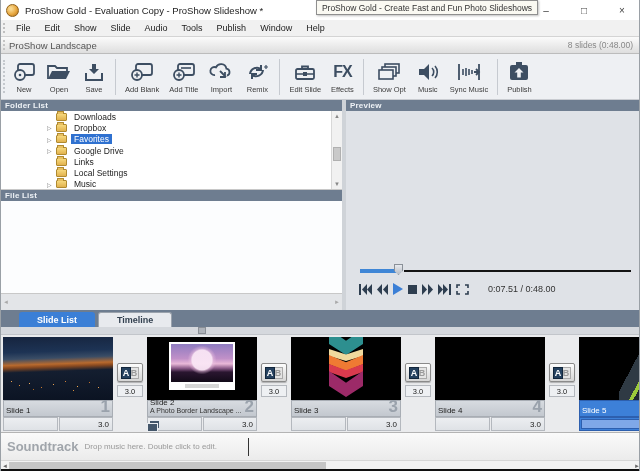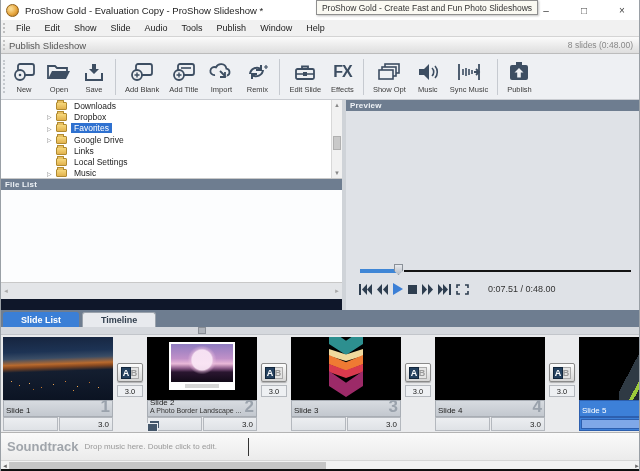--- a/index.html
+++ b/index.html
@@ -1,19 +1,19 @@
 <!DOCTYPE html>
 <html><head>
 <meta charset="utf-8">
 <style>
   * { margin:0; padding:0; box-sizing:border-box; }
   html,body { background:#888; }
   #app {
     position:relative; width:640px; height:471px; overflow:hidden;
-    font-family:"Liberation Sans", sans-serif; background:#0f172a;
+    font-family:"Liberation Sans", sans-serif; background:#701a75;
     border-left:1px solid #9aa0a6; border-right:1px solid #9aa0a6;
   }
   
   .titlebar { position:absolute; top:0; left:0; width:640px; height:20px; background:#fff; display:flex; align-items:center; }
   .appicon { width:13px; height:13px; margin:0 6px 0 5px; border-radius:50%;
     background:radial-gradient(circle at 35% 35%, #f8d890 10%, #e8a840 55%, #a86818 100%);
     border:1px solid #906018; }
   .apptitle { font-size:9.5px; color:#222; }
   .wincontrols { position:absolute; right:0; top:0; height:20px; display:flex; }
   .winbtn { width:38px; height:20px; display:flex; align-items:center; justify-content:center; font-size:10px; color:#444; }
@@ -67,21 +67,21 @@
   .blueline { position:absolute; left:14px; top:158px; width:41px; height:4px; background:#3f86d6; }
   .blackline { position:absolute; left:58px; top:159px; width:227px; height:2px; background:#141414; }
   .scrubhandle { position:absolute; left:48px; top:153px; width:9px; height:11px;
     background:linear-gradient(#e8eaee,#b9bec6); border:1px solid #8a9098;
     clip-path:polygon(0 0,100% 0,100% 62%,50% 100%,0 62%); }
   .pcontrols { position:absolute; left:13px; top:172px; display:flex; align-items:center; gap:5px; }
   .pbtn { display:flex; align-items:center; }
   .ptime { font-size:9px; color:#333; margin-left:14px; }
   
   .tabbar { position:absolute; top:310px; left:0; width:640px; height:17px; background:#6e7d90;
-    display:flex; align-items:flex-end; padding-left:2px; }
+    display:flex; align-items:flex-end; padding-left:18px; }
   .tab { height:15px; display:flex; align-items:center; justify-content:center; font-size:9px; font-weight:bold;
     padding:0 18px; border-radius:3px 3px 0 0; margin-right:3px; }
   .tab.active { background:#3b7fd6; color:#fff; }
   .tab.inactive { background:#e8eaee; color:#33404f; border:1px solid #9aa2ac; border-bottom:none; }
   .sliderstrip { position:absolute; top:327px; left:0; width:640px; height:8px; background:#d5d8dd; border-bottom:1px solid #c2c5ca; }
   .sliderhandle { position:absolute; left:197px; top:0; width:8px; height:7px; background:#aeb3ba; border:1px solid #8a8f96; }
   
   .slidearea { position:absolute; top:335px; left:0; width:640px; height:97px; background:#eaebed;
     display:flex; align-items:flex-start; padding:2px 0 0 2px; }
   .slide { width:110px; flex:0 0 110px; }
@@ -167,21 +167,21 @@
     <span class="menuitem">Show</span>
     <span class="menuitem">Slide</span>
     <span class="menuitem">Audio</span>
     <span class="menuitem">Tools</span>
     <span class="menuitem">Publish</span>
     <span class="menuitem">Window</span>
     <span class="menuitem">Help</span>
   </div>
 
   <div class="showheader">
-    <span class="showtitle">Publish Slideshow</span>
+    <span class="showtitle">ProShow Landscape</span>
     <span class="showinfo">8 slides (0:48.00)</span>
   </div>
 
   <div class="toolbar">
     <div class="tbtn">
       <span class="ticon">
         <svg width="24" height="20" viewBox="0 0 24 20">
             <rect x="6" y="2" width="16" height="11" rx="2" fill="none" stroke="#3d4e62" stroke-width="1.8"></rect>
             <circle cx="8" cy="13" r="5" fill="#eef0f3" stroke="#3d4e62" stroke-width="1.8"></circle>
             <circle cx="8" cy="13" r="1.3" fill="#3d4e62"></circle>
@@ -304,20 +304,21 @@
             <rect x="9" y="1" width="6" height="4" fill="#3d4e62"></rect>
             <rect x="3" y="4" width="18" height="15" rx="2" fill="#3d4e62"></rect>
             <path d="M12 7 l-4.5 4.5 h2.7 v5 h3.6 v-5 h2.7 z" fill="#eef0f3"></path>
           </svg>
       </span>
       <span class="tlabel">Publish</span>
     </div>
   </div>
 
   <div class="leftcol">
+    <div class="panelheader">Folder List</div>
     <div class="tree">
       <div class="trow">
         <span class="arrow"></span>
         <span class="foldericon"></span>
         <span class="lbl">Downloads</span>
       </div>
       <div class="trow">
         <span class="arrow">▷</span>
         <span class="foldericon"></span>
         <span class="lbl">Dropbox</span>

